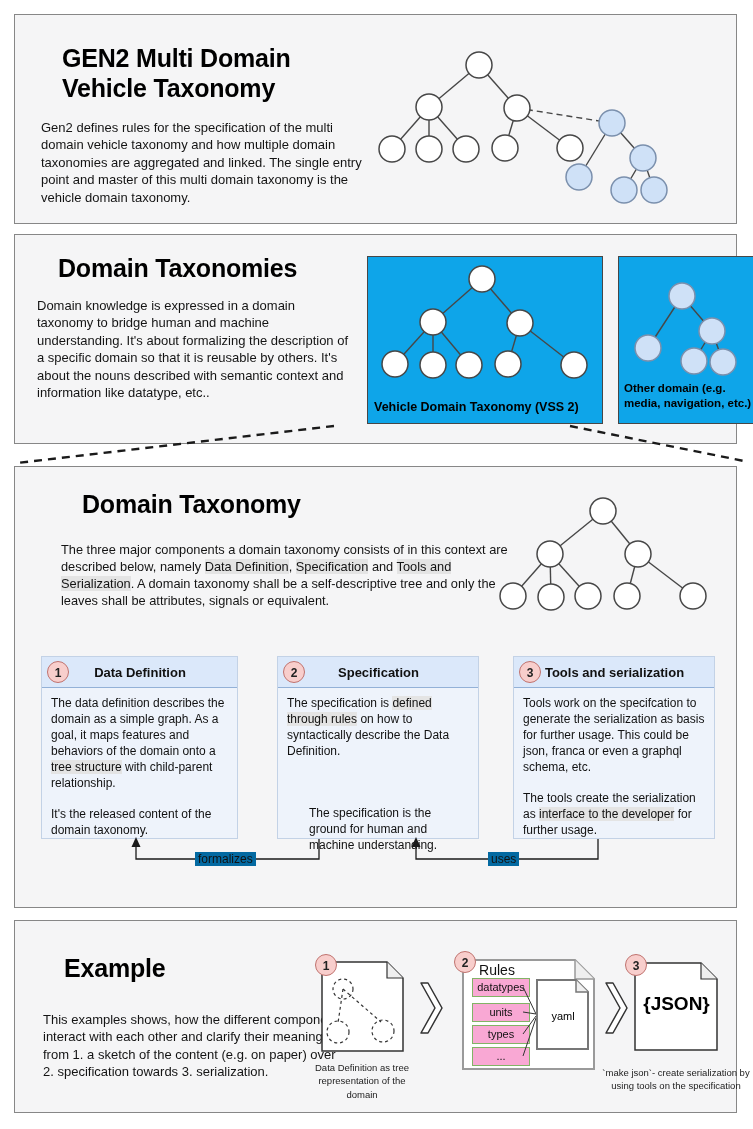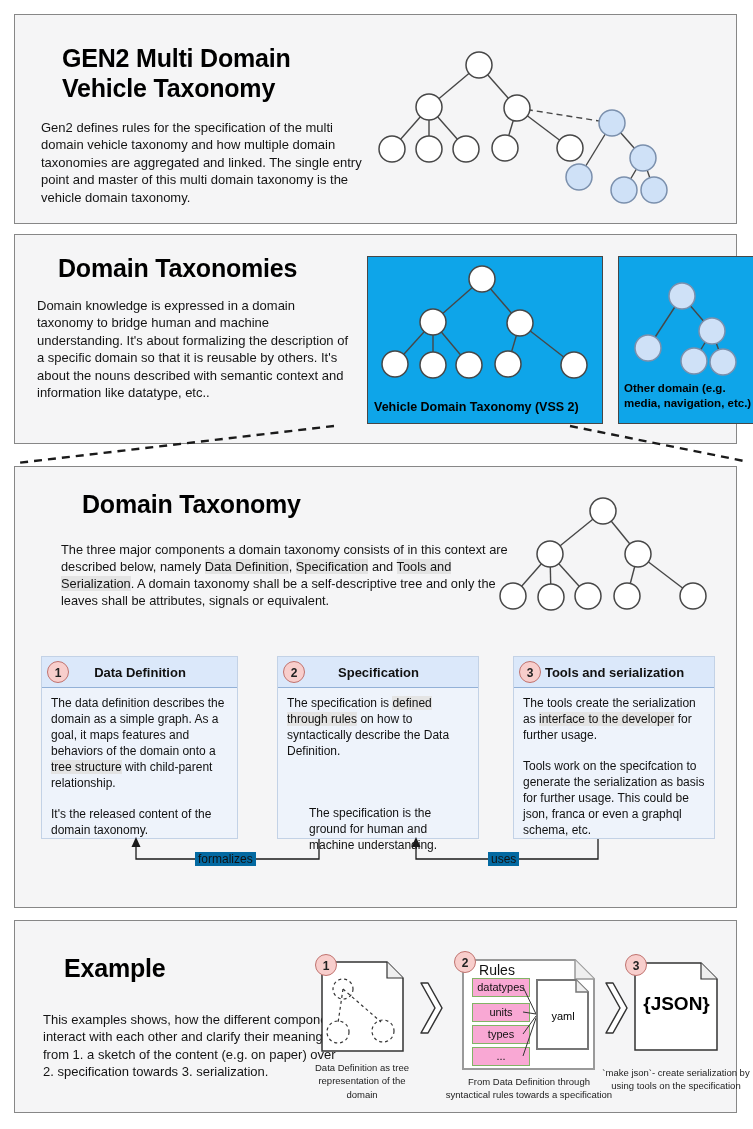--- a/index.html
+++ b/index.html
@@ -181,22 +181,22 @@
         <p class="gap-lg"><span>The specification is the ground for human and machine understanding.</span></p>
       </div>
     </div>
 
     <div class="card" style="left:498px;width:202px;">
       <div class="card-head">
         <div class="badge head-badge">3</div>
         <div class="card-title">Tools and serialization</div>
       </div>
       <div class="card-body">
+        <p><span>Tools work on the specifcation to generate the serialization as basis for further usage. This could be json, franca or even a graphql schema, etc.</span></p>
         <p><span>The tools create the serialization as </span><span class="hl">interface to the developer</span><span> for further usage.</span></p>
-        <p><span>Tools work on the specifcation to generate the serialization as basis for further usage. This could be json, franca or even a graphql schema, etc.</span></p>
       </div>
     </div>
 
     <svg class="abs" style="left:0;top:0;pointer-events:none;" width="723" height="440">
       <g stroke="#1a1a1a" stroke-width="1.3" fill="none">
         <path d="M304,372 V392 H121 V376"></path>
         <path d="M583,372 V392 H401 V376"></path>
       </g>
       <polygon points="121,370 116.5,380 125.5,380" fill="#1a1a1a"></polygon>
       <polygon points="401,370 396.5,380 405.5,380" fill="#1a1a1a"></polygon>
@@ -243,21 +243,20 @@
         <line x1="61" y1="75" x2="74" y2="57"></line>
         <line x1="61" y1="97" x2="74" y2="59"></line>
       </g>
     </svg>
     <svg class="abs" style="left:521px;top:58px;" width="54" height="72">
       <path d="M1,1 H40 L52,13 V70 H1 Z" fill="#ffffff" stroke="#777" stroke-width="2"></path>
       <path d="M40,1 L40,13 L52,13" fill="#efefef" stroke="#777" stroke-width="1.5"></path>
     </svg>
     <div class="doc-text" style="left:524px;top:89px;width:48px;font-size:11px;">yaml</div>
     <div class="badge float-badge" style="left:439px;top:30px;">2</div>
-    <div class="caption" style="left:430px;top:154px;width:168px;">From Data Definition through syntactical rules towards a specification</div>
 
     <svg class="abs" style="left:589px;top:59px;" width="24" height="56">
       <polygon points="2,3 16,28 2,53 9,53 23,28 9,3" fill="#ffffff" stroke="#333" stroke-width="1.5" stroke-linejoin="round"></polygon>
     </svg>
 
     <svg class="abs" style="left:619px;top:41px;" width="85" height="90">
       <path d="M1,1 H67 L83,17 V88 H1 Z" fill="#ffffff" stroke="#333" stroke-width="1.5"></path>
       <path d="M67,1 L67,17 L83,17" fill="#efefef" stroke="#333" stroke-width="1.2"></path>
     </svg>
     <div class="doc-text" style="left:619px;top:72px;width:85px;font-size:19px;font-weight:bold;">{JSON}</div>

